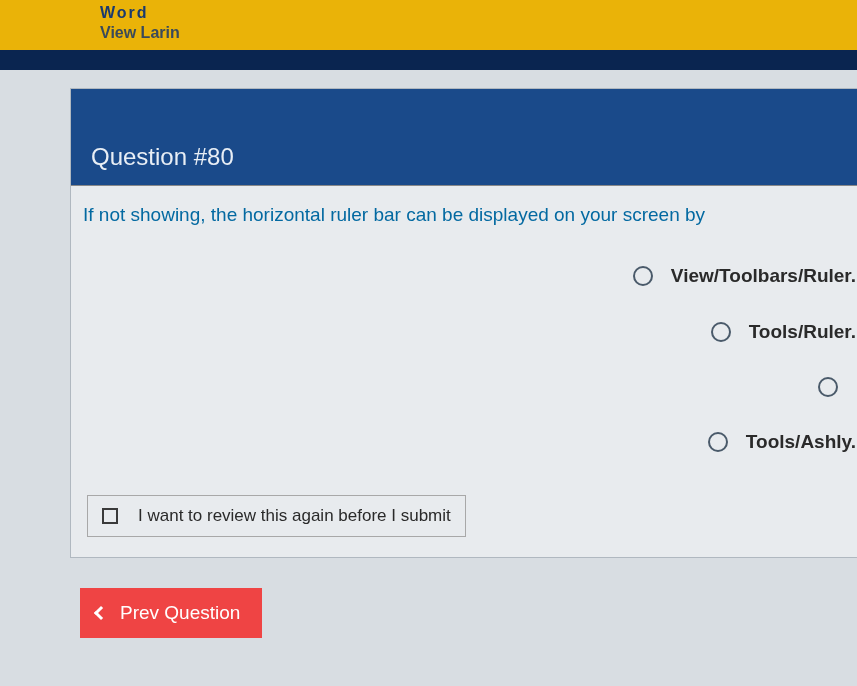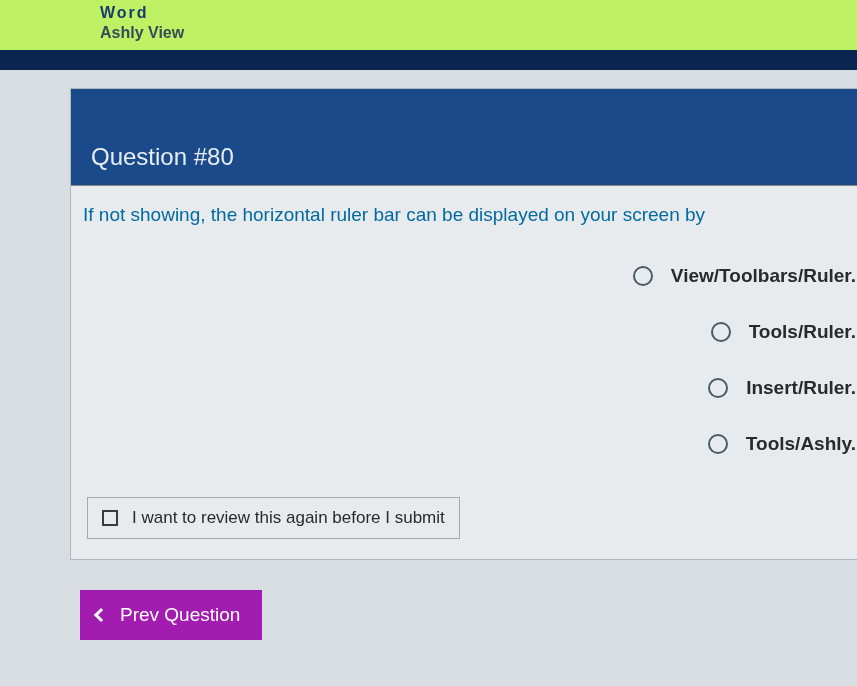--- a/index.html
+++ b/index.html
@@ -8,21 +8,21 @@
       box-sizing: border-box;
     }
     body {
       font-family: Arial, Helvetica, sans-serif;
       background: #d8dde2;
       width: 857px;
       height: 686px;
       overflow: hidden;
     }
     .top-header {
-      background: #bef264;
+      background: #eab308;
       padding: 4px 0 8px 0;
     }
     .app-title {
       color: #1a3a6e;
       font-weight: bold;
       font-size: 16px;
       padding-left: 100px;
       letter-spacing: 2px;
     }
     .user-name {
@@ -89,38 +89,39 @@
     }
     .review-box {
       border: 1px solid #a8a8a8;
       display: inline-flex;
       align-items: center;
       padding: 10px 14px;
       margin-left: 8px;
       margin-top: 8px;
       background: #e8ebee;
       cursor: pointer;
+      gap: 6px;
     }
     .checkbox-square {
       width: 16px;
       height: 16px;
       border: 2px solid #3a3a3a;
       margin-right: 14px;
       flex-shrink: 0;
       background: #e8ebee;
     }
     .review-label {
       color: #2a2a2a;
       font-size: 17px;
     }
     .nav-row {
       margin: 30px 0 0 80px;
     }
     .prev-button {
-      background: #a21caf;
+      background: #ef4444;
       color: #fff;
       border: none;
       padding: 14px 22px 14px 16px;
       font-size: 19px;
       font-weight: 500;
       cursor: pointer;
       display: inline-flex;
       align-items: center;
     }
     .chevron-left {
@@ -131,42 +132,41 @@
       border-bottom: 3px solid #fff;
       transform: rotate(45deg);
       margin-right: 14px;
     }
   </style>
 </head>
 <body>
 
 <div class="top-header">
   <div class="app-title">Word</div>
-  <div class="user-name">Ashly View</div>
+  <div class="user-name">View Larin</div>
 </div>
 <div class="dark-strip"></div>
 
 <div class="question-container">
   <div class="question-header">
     <div class="question-title">Question #80</div>
   </div>
   <div class="question-body">
     <div class="question-text">If not showing, the horizontal ruler bar can be displayed on your screen by</div>
     <div class="options">
       <div class="option-row">
         <span class="radio-circle"></span>
         <span class="option-label">View/Toolbars/Ruler.</span>
       </div>
       <div class="option-row">
         <span class="radio-circle"></span>
         <span class="option-label">Tools/Ruler.</span>
       </div>
       <div class="option-row">
         <span class="radio-circle"></span>
-        <span class="option-label">Insert/Ruler.</span>
       </div>
       <div class="option-row">
         <span class="radio-circle"></span>
         <span class="option-label">Tools/Ashly.</span>
       </div>
     </div>
     <div class="review-box">
       <span class="checkbox-square"></span>
       <span class="review-label">I want to review this again before I submit</span>
     </div>

